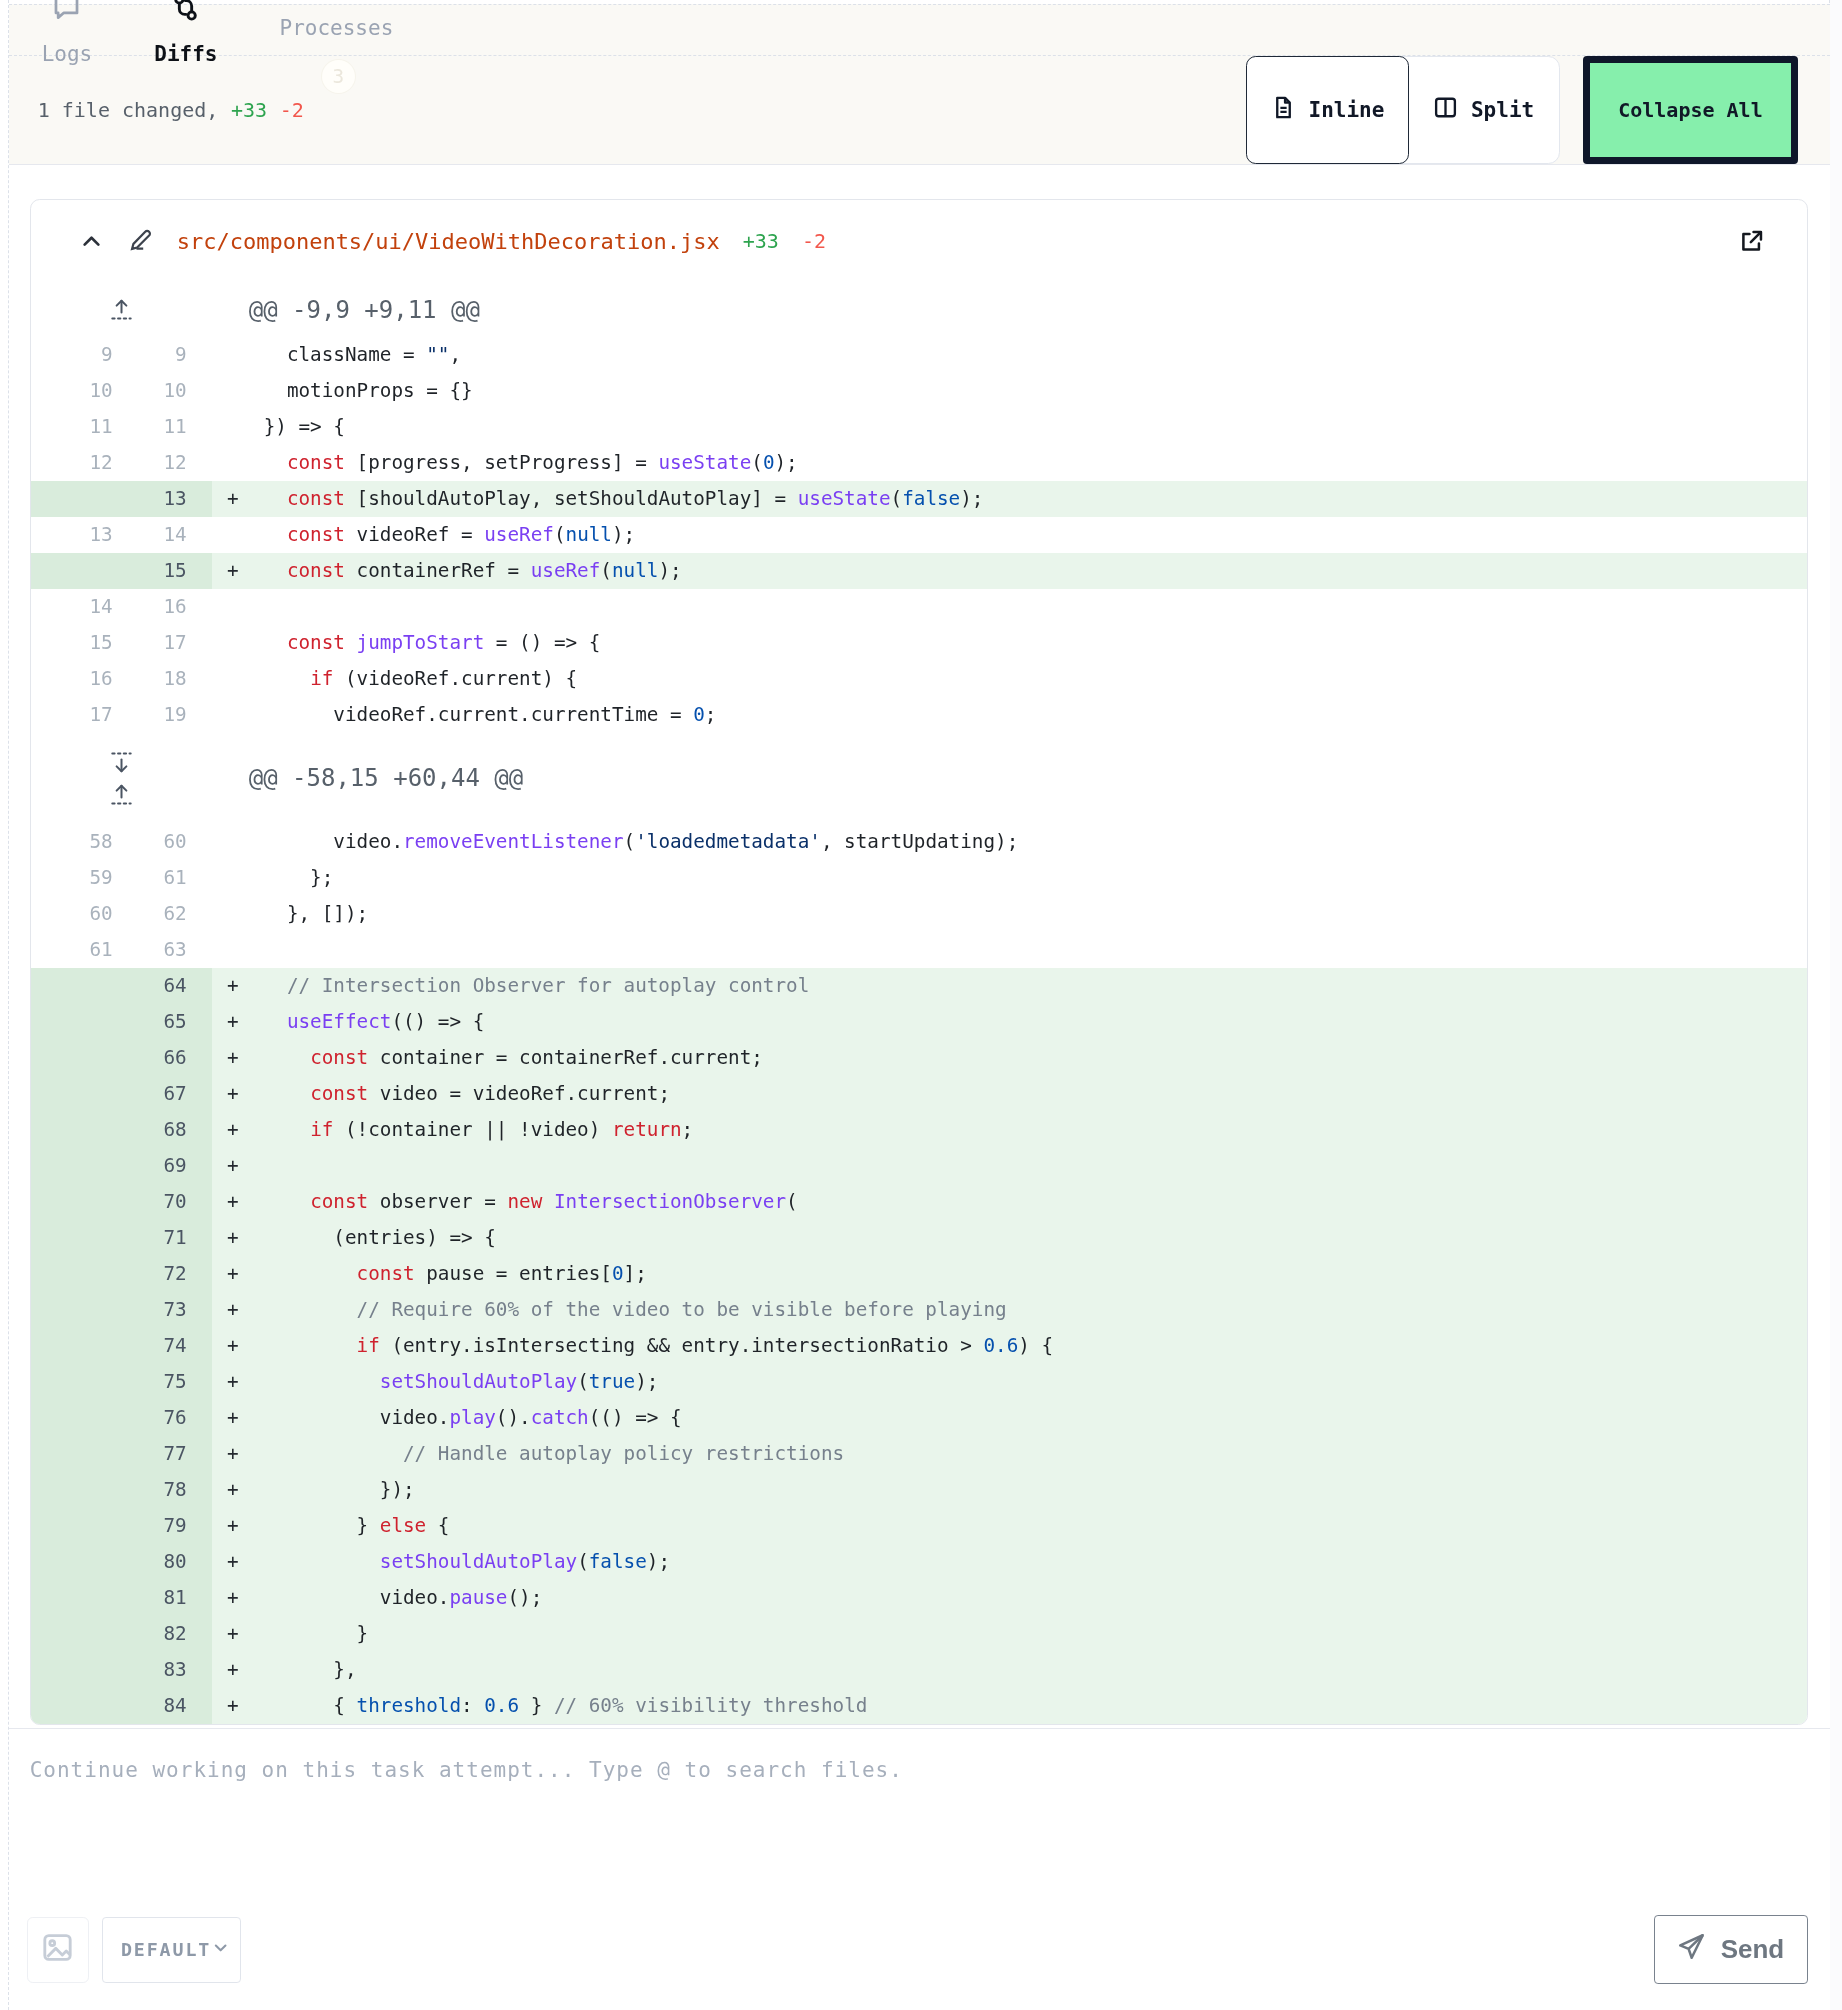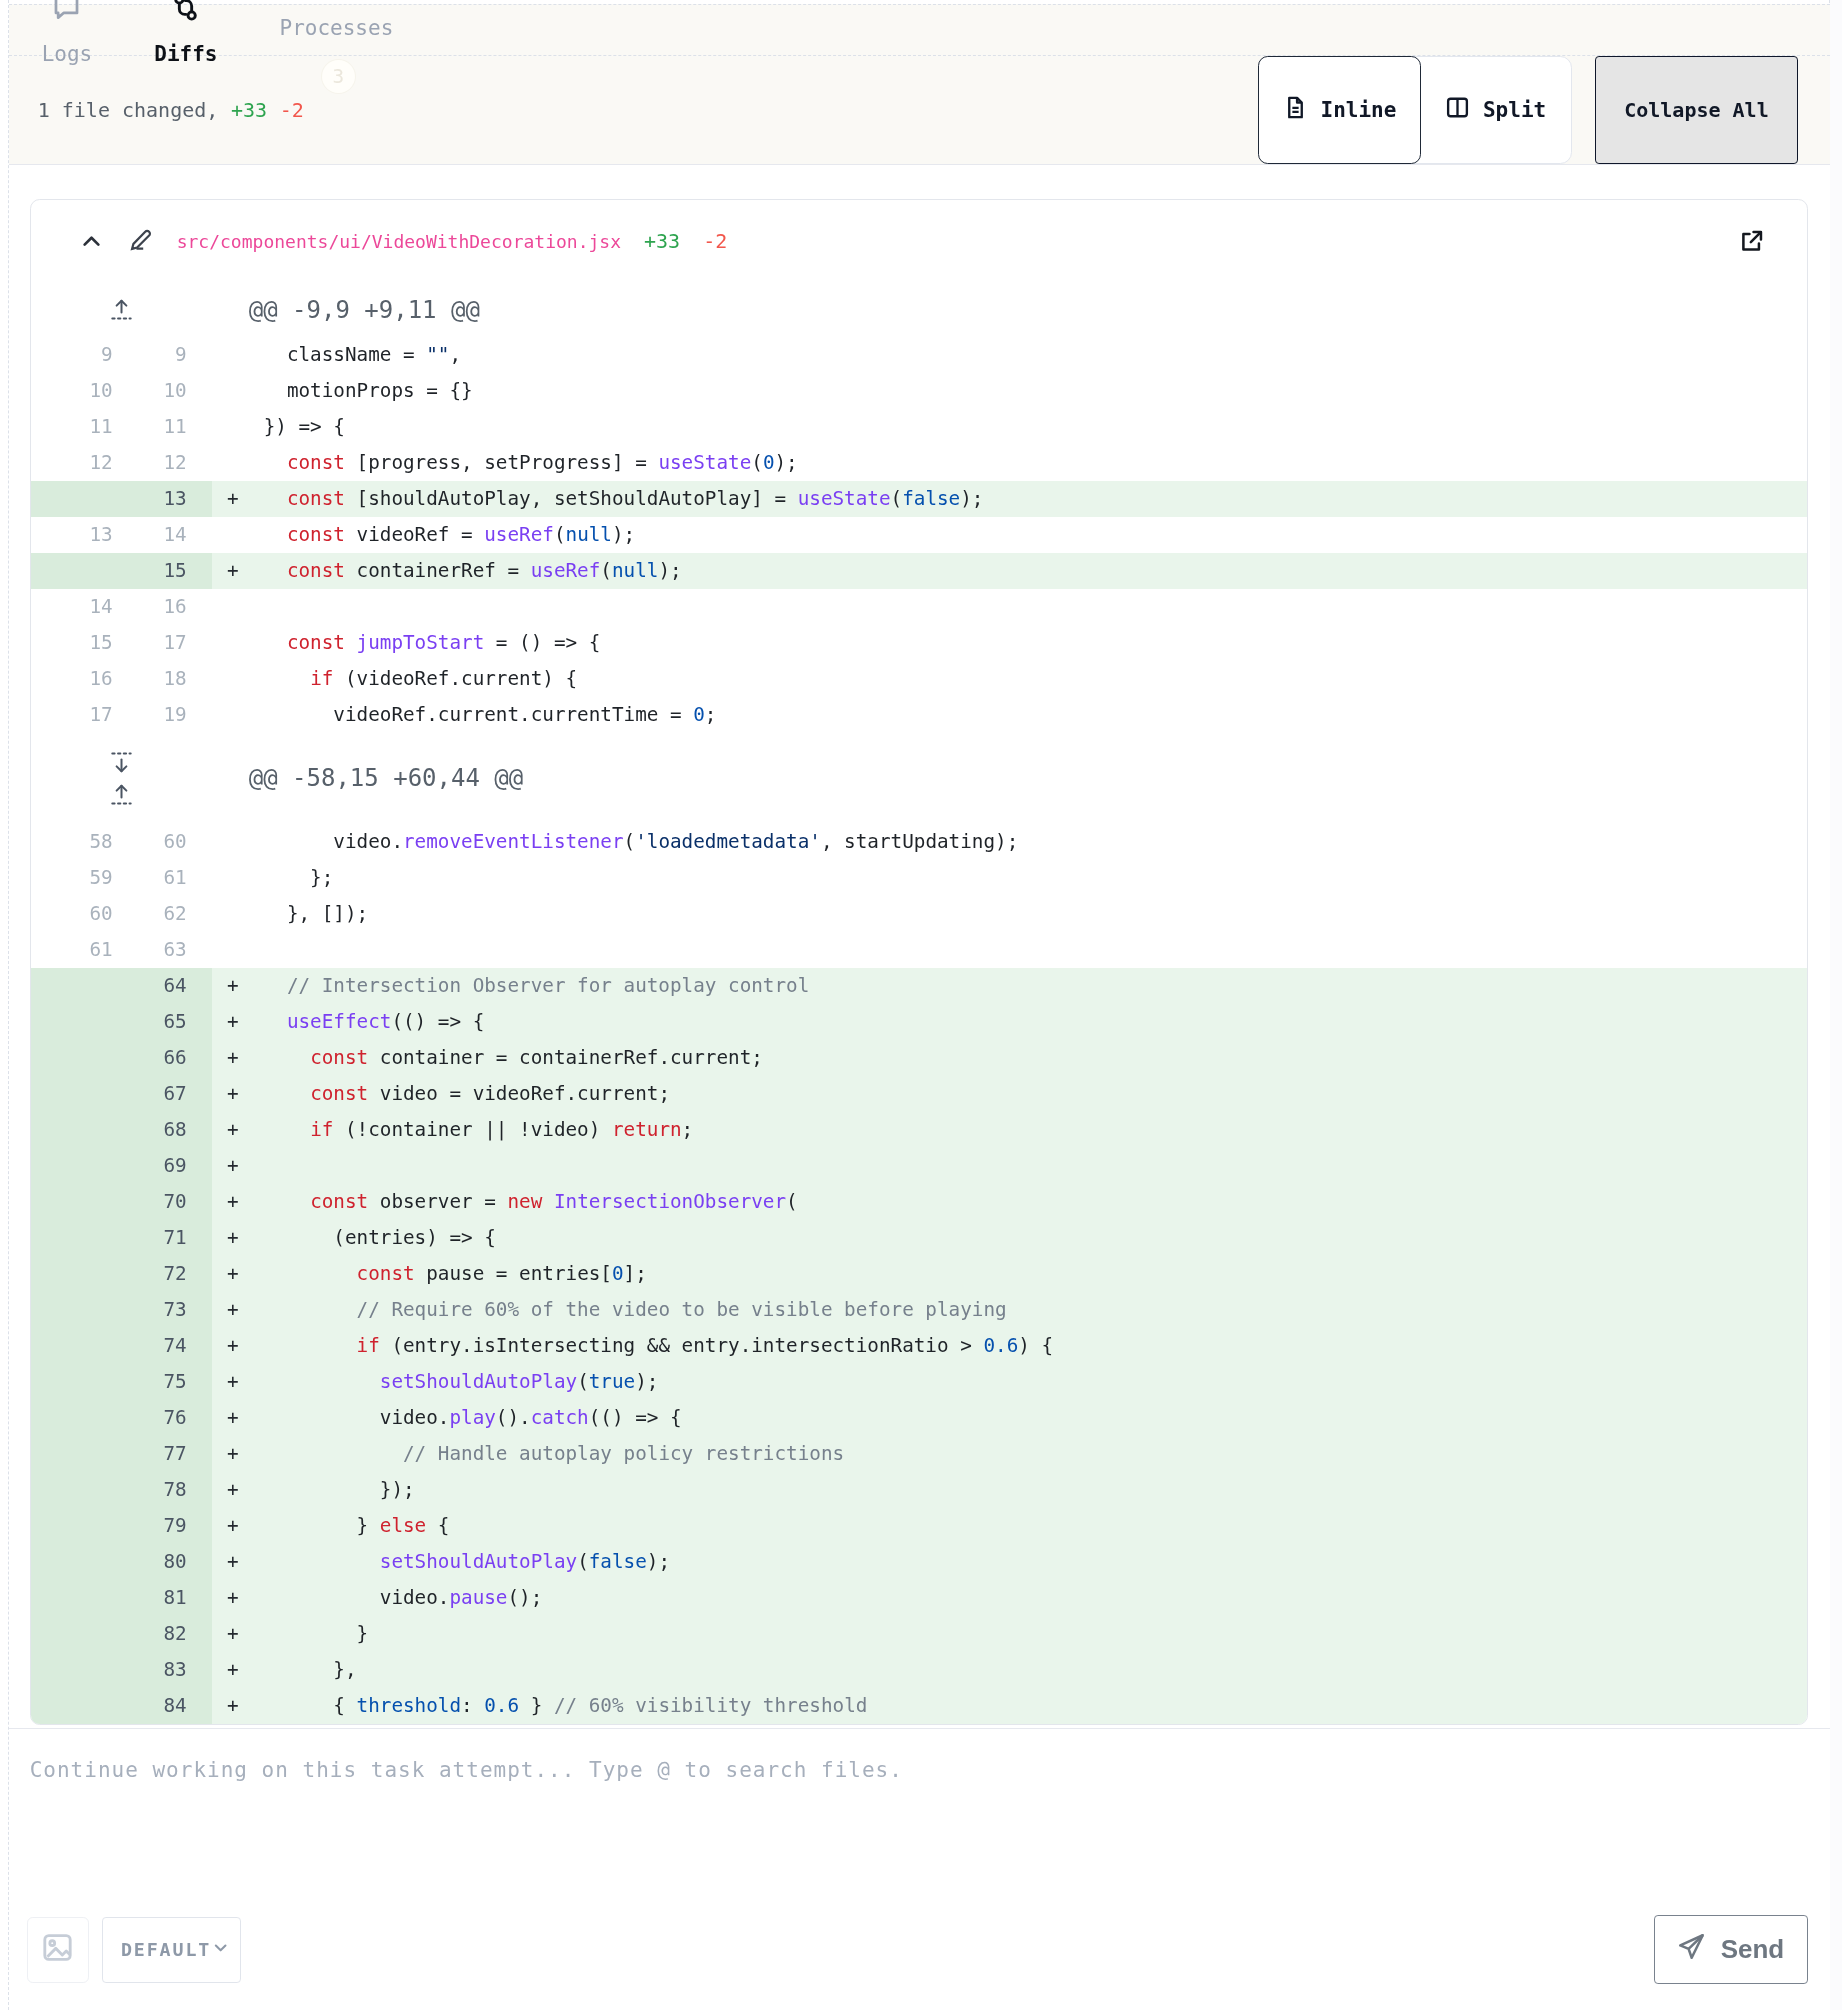--- a/index.html
+++ b/index.html
@@ -55,33 +55,33 @@
     background:#ffffff; border:1px solid #e3e7ee; border-radius:11.6px;
   }
   .seg {
     display:flex; align-items:center; gap:12.6px;
     font-size:21px; font-weight:bold; color:#111827;
     padding:12.6px 24px; border-radius:9.7px; cursor:pointer; background:transparent;
     border:1.9px solid transparent;
   }
   .seg.active { border:1.9px solid #1f2937; background:#ffffff; margin:-1px; }
   .collapse-btn {
-    margin-left:23px; background:#e5e5e5; border:1px solid #0f172a; border-radius:3.9px;
+    margin-left:23px; background:#86efac; border:7px solid #0f172a; border-radius:3.9px;
     font-family:inherit; font-size:20px; font-weight:bold; color:#111827;
     padding:15.4px 28px; cursor:pointer;
   }
 
   
   .main { height:1564px; background:#ffffff; overflow:hidden; }
   .card {
     margin:34px 0 0 21px; width:1778px;
     border:1px solid #e3e6ec; border-radius:9.7px; background:#fff; overflow:hidden;
   }
   .file-header { height:83px; display:flex; align-items:center; padding:0 42px 0 48px; gap:23px; }
-  .file-path { font-size:18px; color:#ec4899; }
+  .file-path { font-size:22px; color:#c2410c; }
   .file-add { font-size:20px; color:#2ea44f; }
   .file-del { font-size:20px; color:#f2574c; }
   .ext-link { margin-left:auto; cursor:pointer; display:flex; }
   .chev-btn, .pencil { display:flex; cursor:pointer; }
 
   .row { display:flex; height:36px; line-height:36px; font-size:19.3px; }
   .cell-old { width:82px; text-align:right; color:#a9b2bc; flex:none; }
   .cell-new { width:99px; padding-right:25px; text-align:right; color:#a9b2bc; flex:none; }
   .cell-mark { width:52px; padding-left:15.4px; color:#24292f; flex:none; }
   .cell-code { flex:1; white-space:pre; overflow:hidden; }

